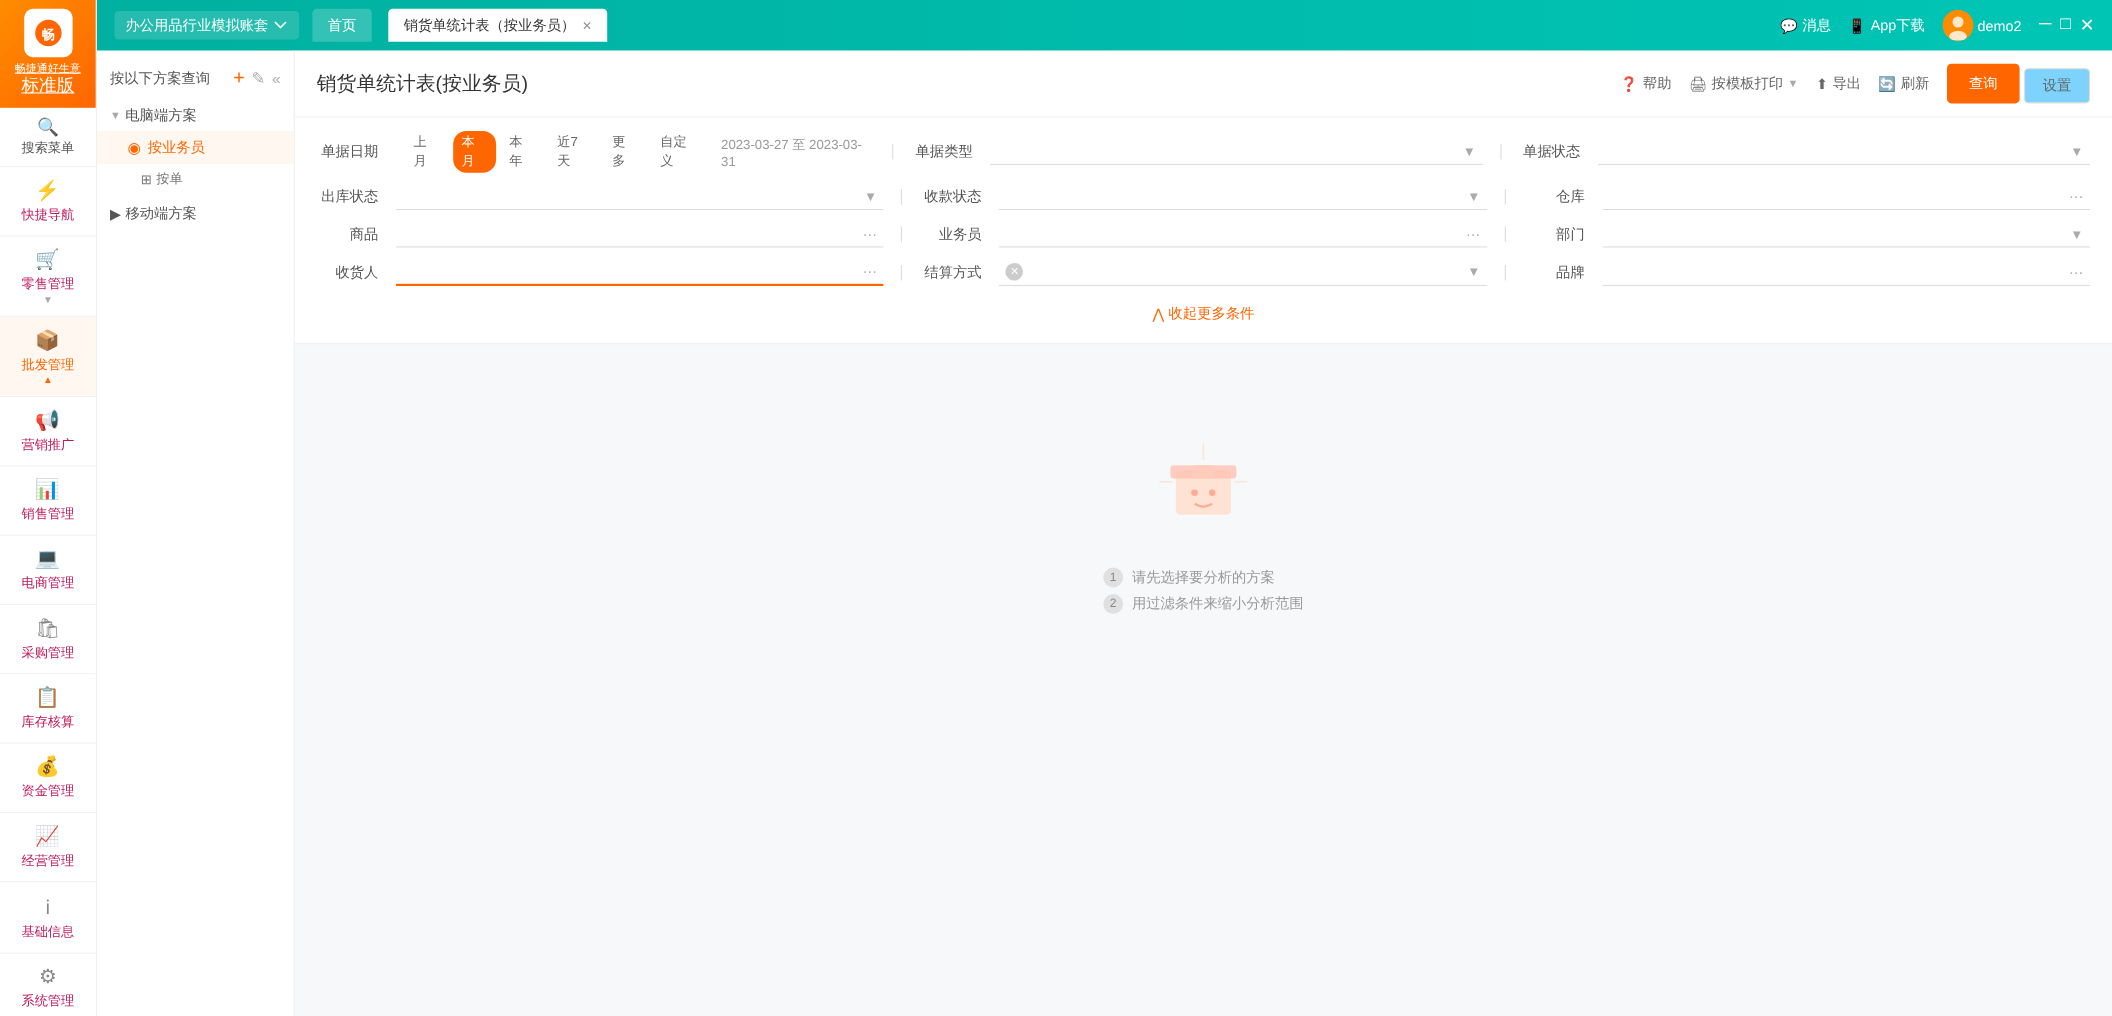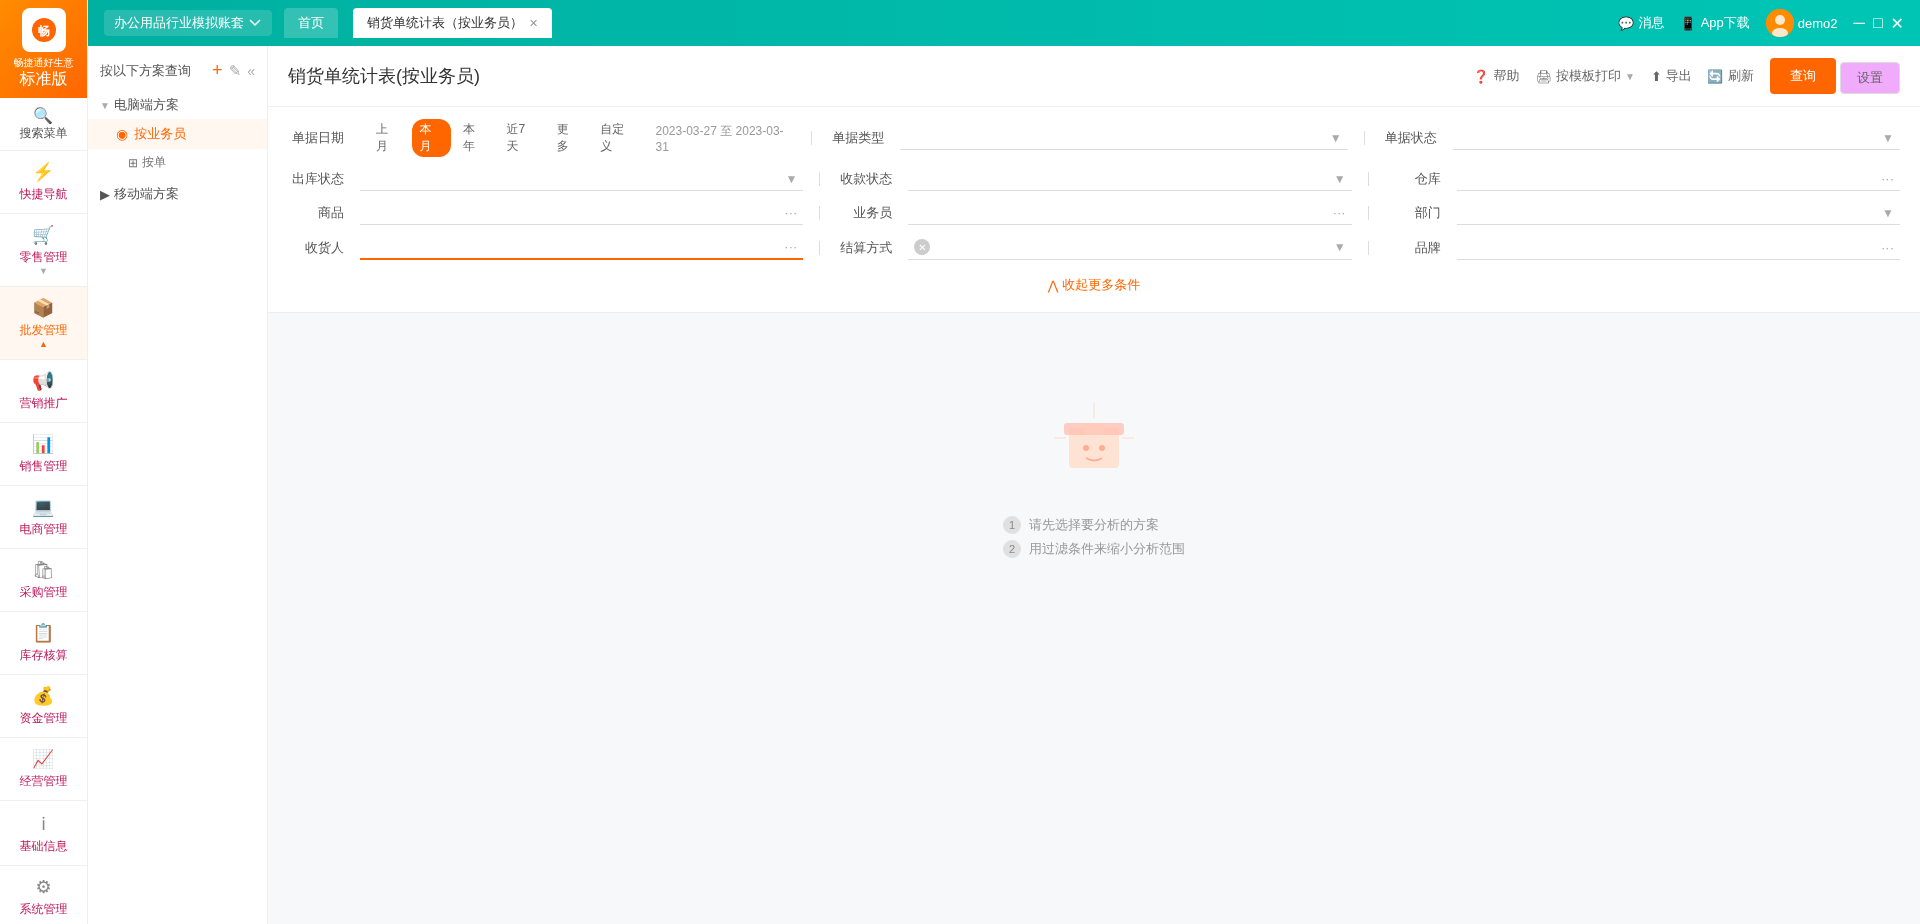--- a/index.html
+++ b/index.html
@@ -3,21 +3,21 @@
   <meta charset="utf-8">
   <style>
     * { box-sizing: border-box; margin: 0; padding: 0; }
     body { font-family: 'Microsoft YaHei', Arial, sans-serif; font-size: 13px; background: #f5f5f5; color: #333; display: flex; height: 924px; overflow: hidden; }
 
     
     .sidebar { width: 88px; background: #fff; display: flex; flex-direction: column; align-items: center; border-right: 1px solid #eee; height: 100%; overflow-y: auto; }
     .sidebar-logo { width: 100%; padding: 8px 4px; display: flex; flex-direction: column; align-items: center; background: linear-gradient(135deg, #ff8c00, #ff6600); }
     .sidebar-logo-icon { width: 44px; height: 44px; background: #fff; border-radius: 8px; display: flex; align-items: center; justify-content: center; margin-bottom: 4px; }
     .sidebar-logo-icon svg { width: 28px; height: 28px; }
-    .sidebar-logo-text { color: #fff; font-size: 11px; text-align: center; line-height: 1.3; }
+    .sidebar-logo-text { color: #fff; font-size: 11px; text-align: center; line-height: 1.3; text-decoration: underline; }
     .sidebar-nav-item { width: 100%; padding: 10px 4px; display: flex; flex-direction: column; align-items: center; cursor: pointer; border-bottom: 1px solid #f0f0f0; }
     .sidebar-nav-item.active { background: #fff7f0; color: #ff6600; }
     .sidebar-nav-label { font-size: 12px; color: #be185d; text-align: center; margin-top: 3px; }
     .sidebar-nav-item.active .sidebar-nav-label { color: #ff6600; }
     .sidebar-nav-icon { font-size: 18px; color: #888; }
     .sidebar-nav-item.active .sidebar-nav-icon { color: #ff6600; }
     .sidebar-search { width: 100%; padding: 8px 4px; text-align: center; cursor: pointer; border-bottom: 1px solid #f0f0f0; }
     .sidebar-search-label { font-size: 12px; color: #555; }
 
     
@@ -58,21 +58,21 @@
 
     
     .right-panel { flex: 1; background: #f7f8fa; overflow-y: auto; }
 
     
     .page-header { background: #fff; padding: 12px 20px; display: flex; align-items: center; justify-content: space-between; border-bottom: 1px solid #eee; }
     .page-title { font-size: 18px; color: #333; font-weight: 500; }
     .page-header-actions { display: flex; align-items: center; gap: 16px; }
     .page-header-action { display: flex; align-items: center; gap: 4px; font-size: 13px; color: #666; cursor: pointer; }
     .query-btn { background: #ff6600; color: #fff; border: none; padding: 7px 20px; border-radius: 4px; font-size: 13px; cursor: pointer; }
-    .setting-btn { border: 1px solid #ddd; background: #f0abfc; color: #666; padding: 6px 16px; border-radius: 4px; font-size: 13px; cursor: pointer; margin-top: 4px; }
+    .setting-btn { border: 1px solid #ddd; background: #7dd3fc; color: #666; padding: 6px 16px; border-radius: 4px; font-size: 13px; cursor: pointer; margin-top: 4px; }
 
     
     .filter-area { background: #fff; padding: 12px 20px; border-bottom: 1px solid #eee; }
     .filter-row { display: flex; align-items: center; gap: 16px; margin-bottom: 10px; }
     .filter-row:last-child { margin-bottom: 0; }
     .filter-label { font-size: 13px; color: #555; width: 56px; text-align: right; flex-shrink: 0; }
     .filter-input { flex: 1; display: flex; align-items: center; border-bottom: 1px solid #ddd; padding: 4px 6px; min-width: 0; cursor: pointer; position: relative; }
     .filter-input.active-border { border-bottom: 2px solid #ff6600; }
     .filter-input .dropdown-icon { margin-left: auto; color: #aaa; font-size: 12px; }
     .filter-input .more-icon { margin-left: auto; color: #aaa; font-size: 13px; }

